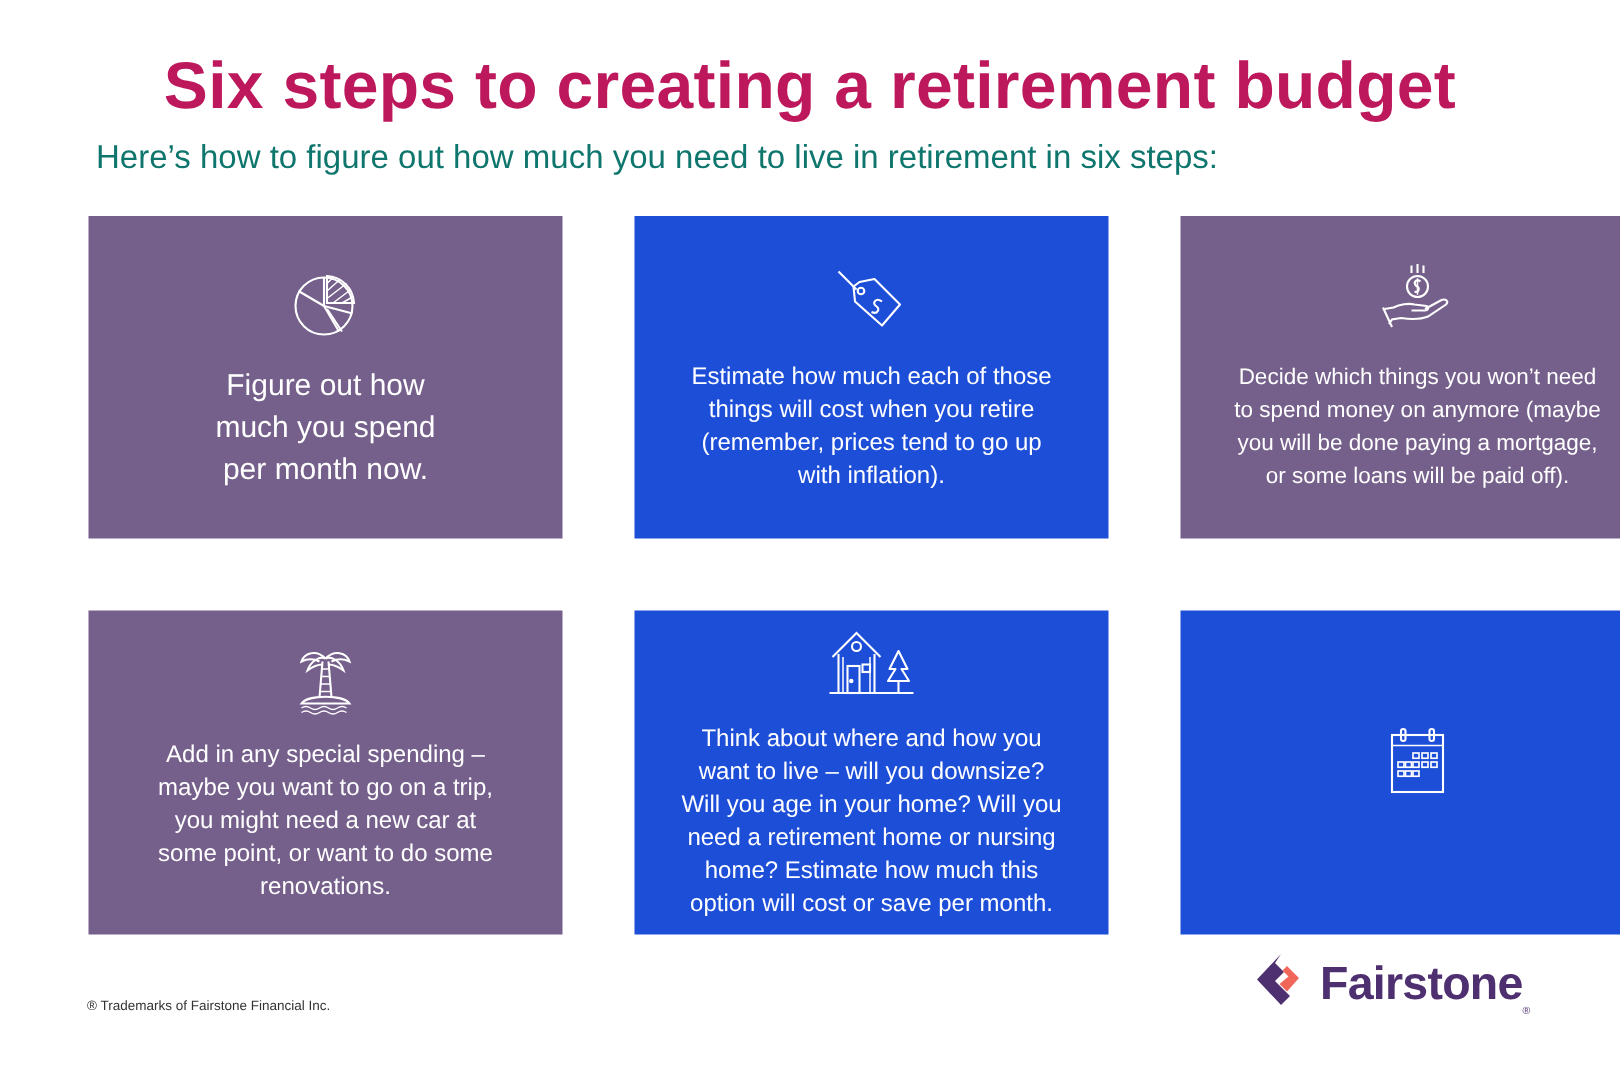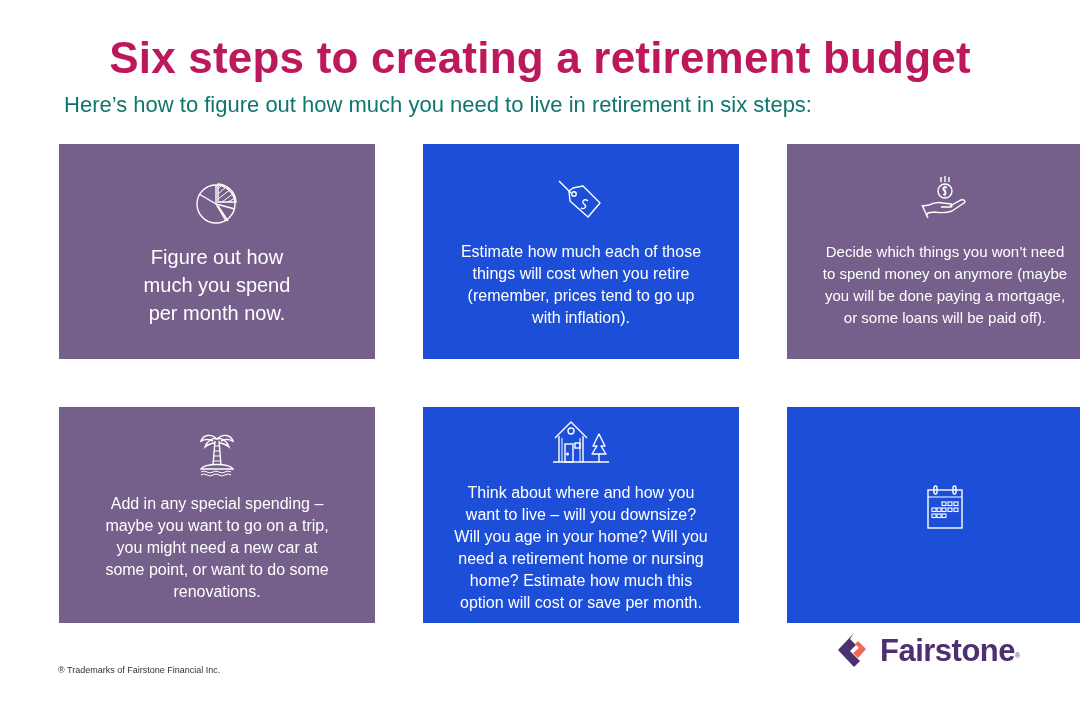--- a/index.html
+++ b/index.html
@@ -38,21 +38,21 @@
     .tile .text.med-wide { font-size: 15px; line-height: 22px; max-width: 255px; }
     .tile .text.big-wide { font-size: 20px; line-height: 28px; max-width: 200px; }
 
     .footnote {
       position: absolute; left: 58px; top: 665px;
       font-size: 9px; color: #333333;
     }
 
     .logo {
       position: absolute; left: 836px; top: 628px; height: 46px; width: 190px;
-      display: flex; align-items: center;
+      display: flex; align-items: flex-end;
     }
     .logo .mark { width: 40px; height: 40px; position: relative; }
     .logo .mark svg { width: 40px; height: 40px; display: block; }
     .logo .wordmark {
       font-size: 31px; font-weight: bold; color: #4e2f6f; margin-left: 4px; letter-spacing: -0.5px;
     }
     .logo .reg { font-size: 7px; color: #4e2f6f; vertical-align: top; position: relative; top: 4px; }
   </style>
 </head>
 <body>

